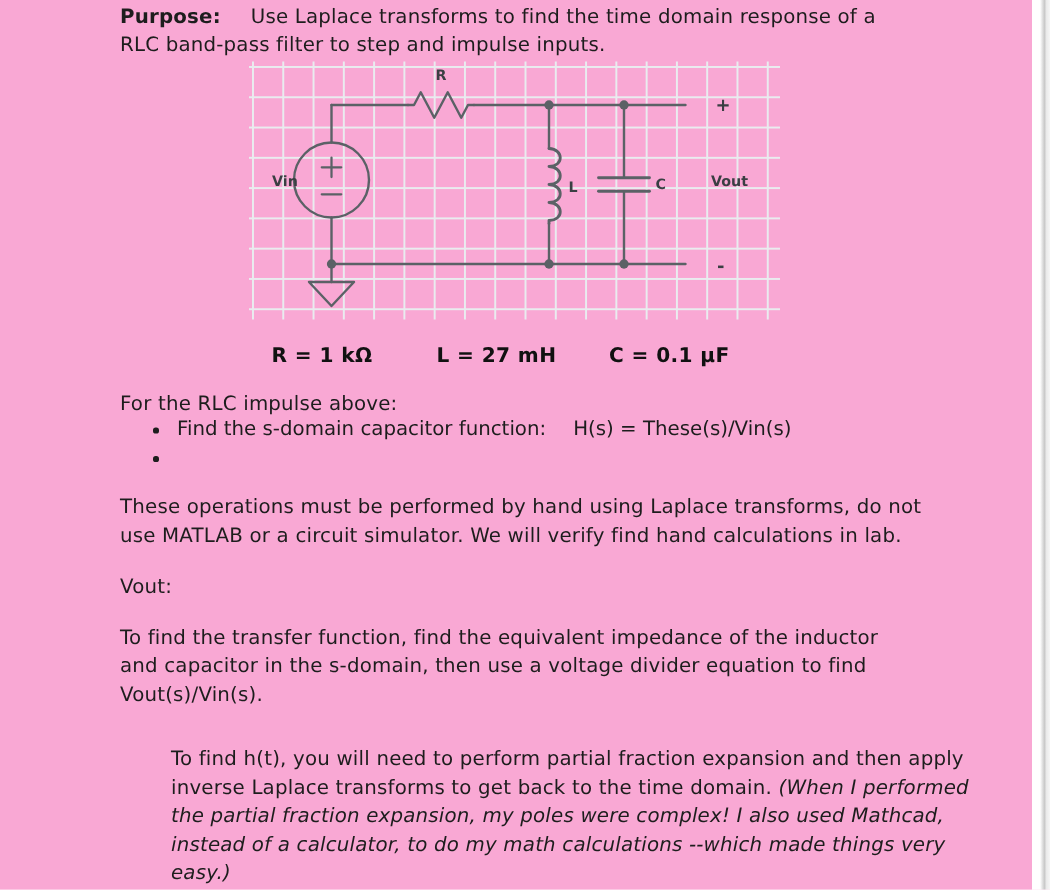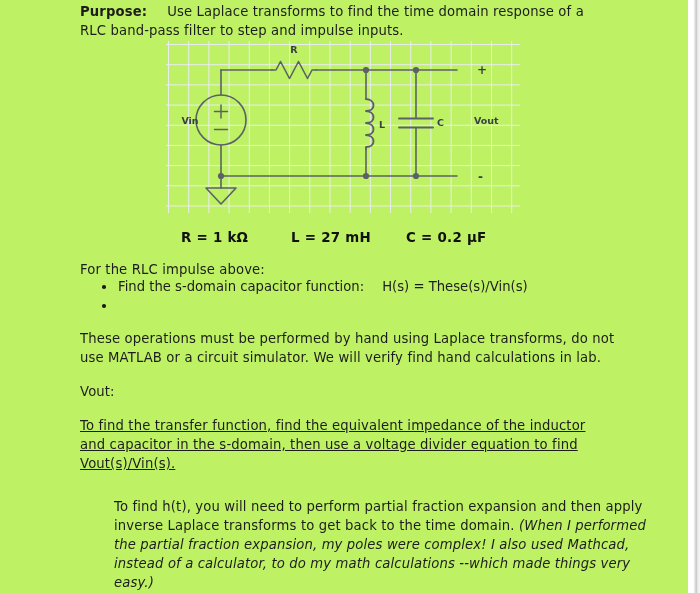--- a/index.html
+++ b/index.html
@@ -25,21 +25,21 @@
     height: 593px;
     background: linear-gradient(to right, #ffffff 0%, #ffffff 45%, #d8d8d8 62%, #c9c9c9 70%, #eaeaea 80%, #f6f6f6 100%);
   }
 
   #doc {
     position: absolute;
     left: 0;
     top: 0;
     width: 688px;
     height: 593px;
-    background: #bef264;
+    background: #f9a8d4;
   }
 
   p.para {
     margin: 0;
     font-size: 13.2px;
     line-height: 19px;
     color: #1d1d1d;
     letter-spacing: 0.01em;
   }
   .ital { font-style: italic; }
@@ -90,21 +90,21 @@
   }
   #values-row span.v { display: inline-block; }
   #val-r { width: 110px; }
   #val-l { width: 115px; }
 
   
   #p-forthe  { position: absolute; left: 80px; top: 260px; width: 540px; }
   #bullets   { position: absolute; left: 80px; top: 277px; width: 540px; }
   #p-these   { position: absolute; left: 80px; top: 329px; width: 545px; }
   #p-hints   { position: absolute; left: 80px; top: 382px; width: 540px; }
-  #p-tofind1 { position: absolute; left: 80px; top: 416px; width: 528px; text-decoration: underline; }
+  #p-tofind1 { position: absolute; left: 80px; top: 416px; width: 528px; }
   #p-tofind2 { position: absolute; left: 80px; top: 497px; width: 538px; margin-left: 34px; }
 
   ul.bl {
     margin: 0;
     padding: 0;
     list-style: none;
   }
   ul.bl li {
     position: relative;
     padding-left: 38px;
@@ -193,21 +193,21 @@
         <text x="213" y="87" font-size="9.5" font-weight="bold">L</text>
         <text x="271" y="85" font-size="9.5" font-weight="bold">C</text>
         <text x="311" y="33" font-size="12" font-weight="bold">+</text>
         <text x="308" y="83" font-size="9.5" font-weight="bold">Vout</text>
         <text x="312" y="140" font-size="12" font-weight="bold">-</text>
       </g>
     </svg>
   </div>
 
   <div id="values-row">
-    <span class="v" id="val-r">R = 1 kΩ</span><span class="v" id="val-l">L = 27 mH</span><span class="v" id="val-c">C = 0.2 µF</span>
+    <span class="v" id="val-r">R = 1 kΩ</span><span class="v" id="val-l">L = 27 mH</span><span class="v" id="val-c">C = 0.1 µF</span>
   </div>
 
   <p class="para" id="p-forthe">For the RLC impulse above:</p>
 
   <ul class="bl" id="bullets">
     <li>
       <span class="dot"></span><span>Find the s-domain capacitor function:</span><span class="hs-gap"></span><span>H(s) = These(s)/Vin(s)</span>
     </li>
     <li>
       <span class="dot"></span>

